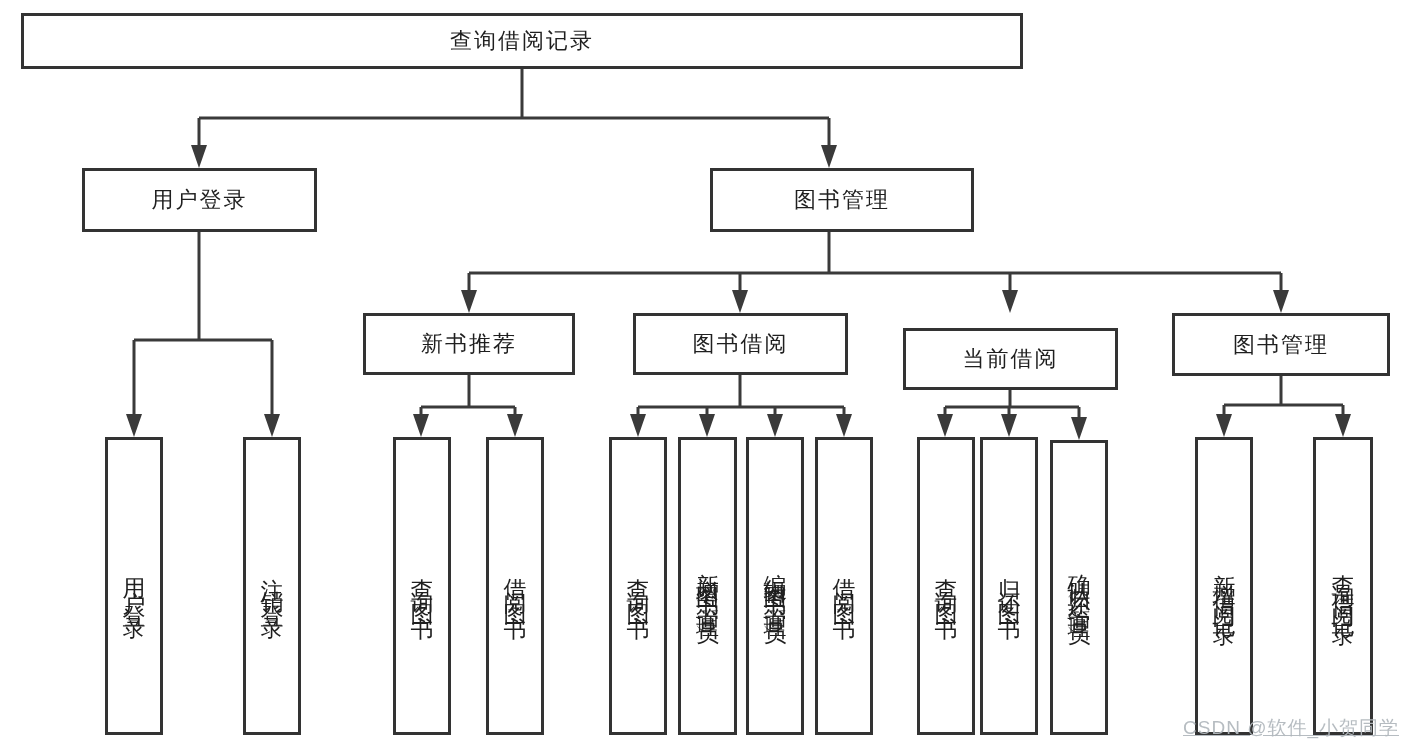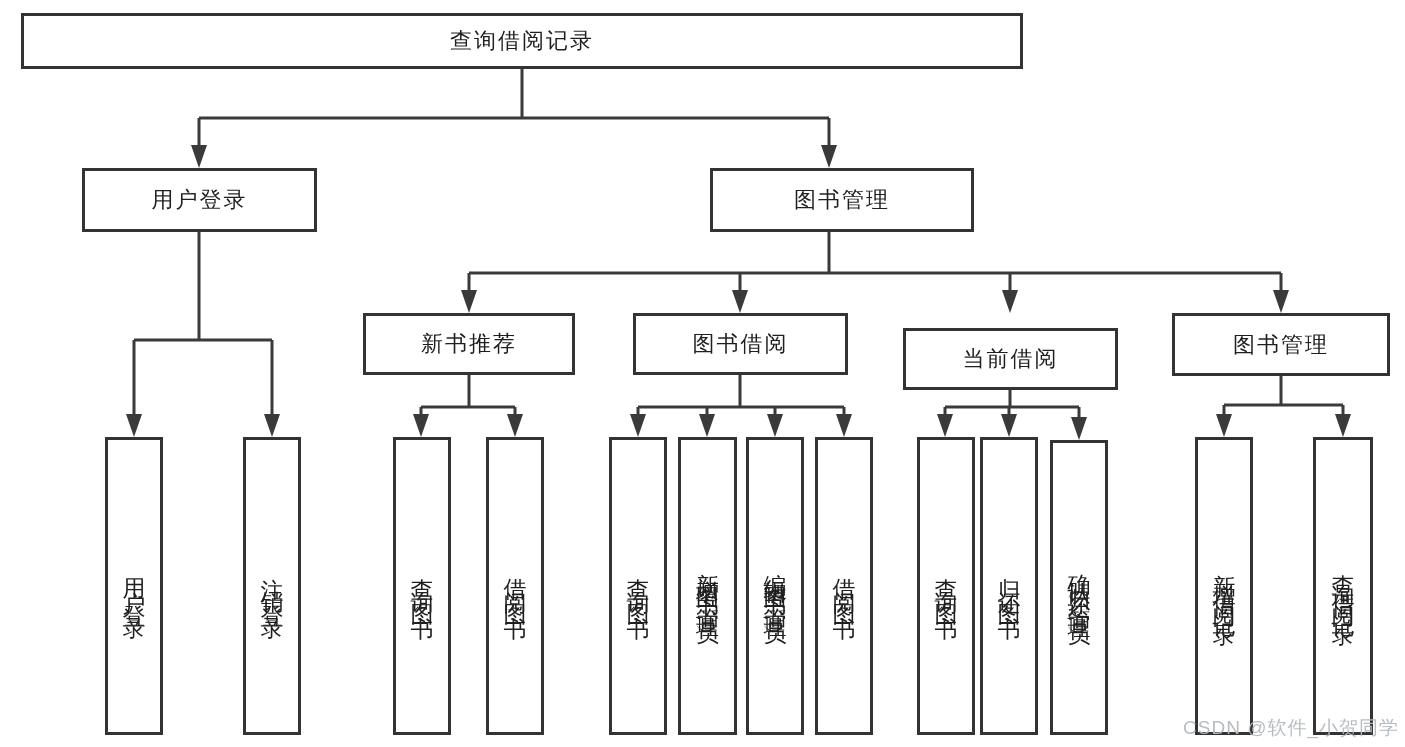--- a/index.html
+++ b/index.html
@@ -47,20 +47,21 @@
   .leaf-l span { letter-spacing: 7px; }
   #watermark {
     position: absolute;
     right: 6px;
     bottom: 6px;
     font-size: 19px;
     color: rgba(178, 184, 190, 0.95);
     letter-spacing: 1px;
     z-index: 5;
     white-space: nowrap;
+    text-decoration: underline;
   }
   .cline { stroke: #3a3a3a; stroke-width: 3; fill: none; }
   .chead { fill: #3a3a3a; stroke: none; }
 </style>
 </head>
 <body>
 
 <div id="canvas">
 
   <svg id="connector-svg" viewBox="0 0 1405 747" xmlns="http://www.w3.org/2000/svg">

